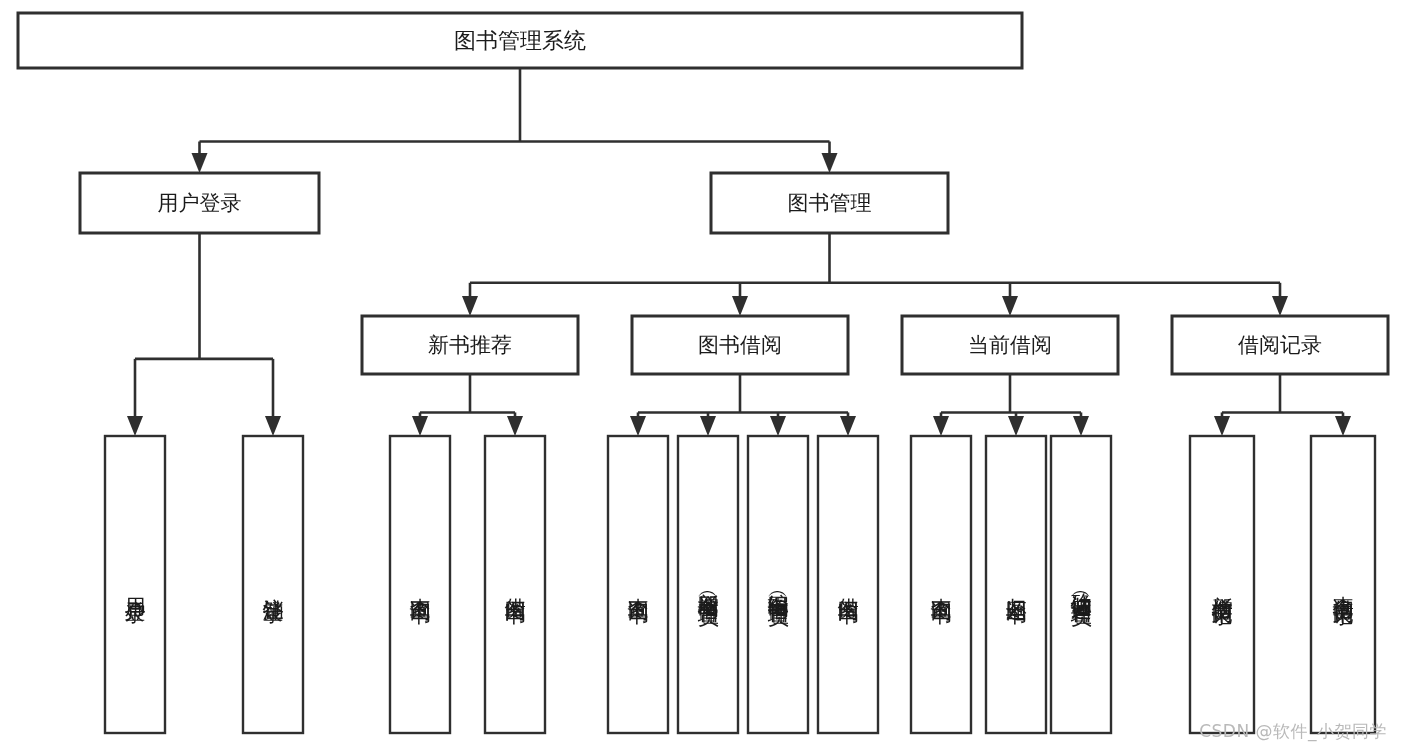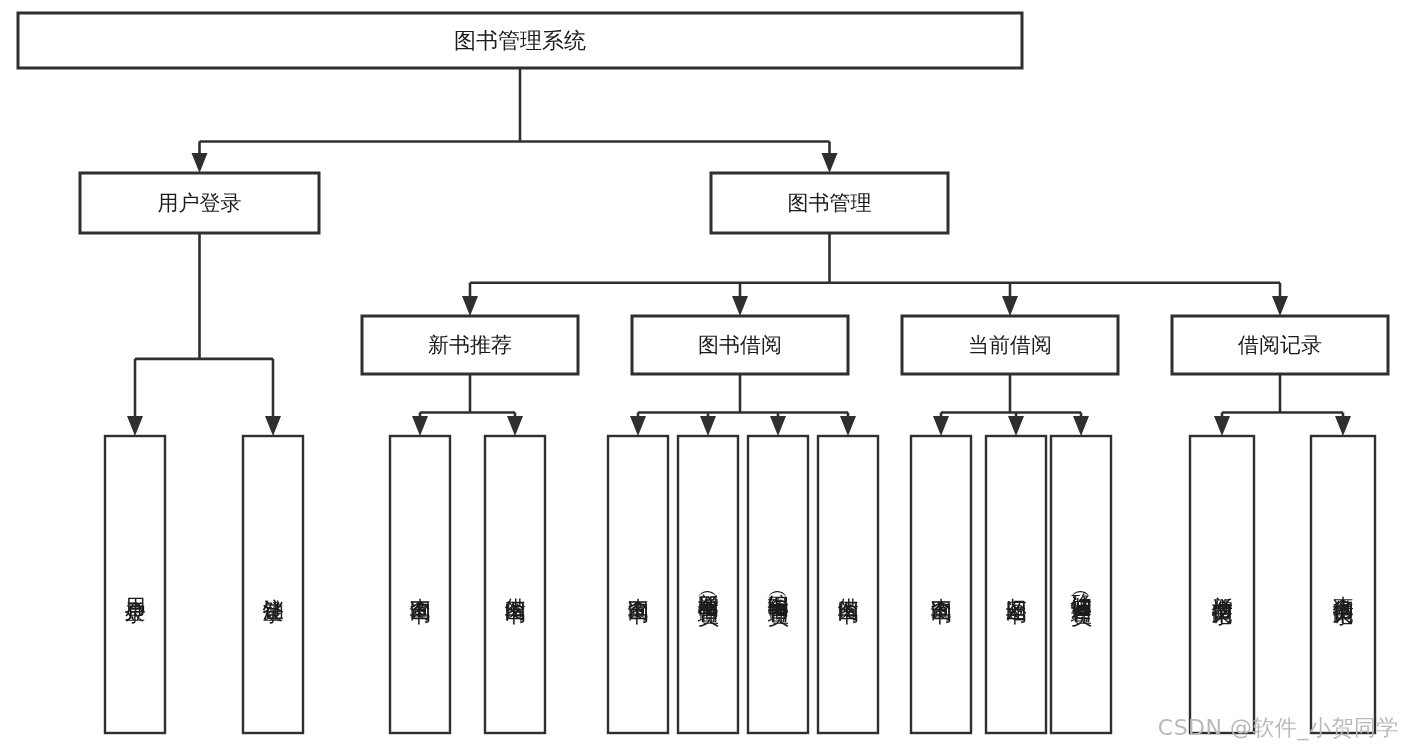--- a/index.html
+++ b/index.html
@@ -73,24 +73,24 @@
     color: #1b1b1b;
     display: flex;
     align-items: center;
     justify-content: center;
     white-space: nowrap;
     pointer-events: none;
     user-select: none;
   }
   .watermark {
     position: absolute;
-    right: 6px;
+    right: 18px;
     bottom: 4px;
     font-family: "DejaVu Sans", "Liberation Sans", sans-serif;
-    font-size: 22px;
+    font-size: 17px;
     color: #b9b9b9;
     letter-spacing: 0.5px;
     white-space: nowrap;
   }
 </style>
 </head>
 <body>
 
 <div id="diagram-root">
 

